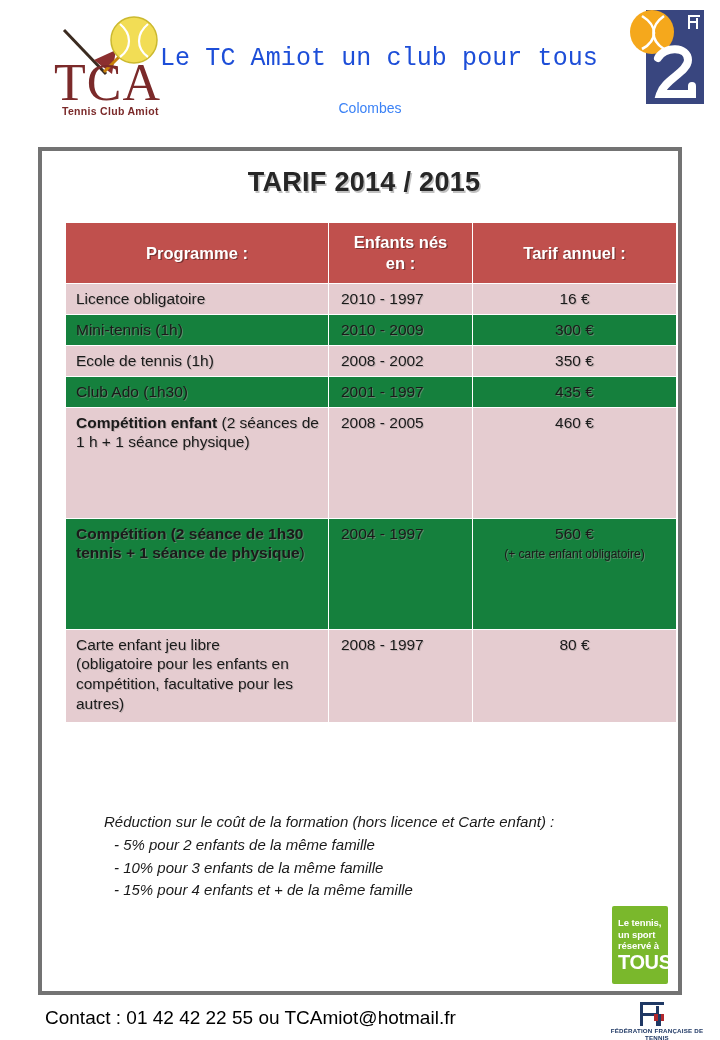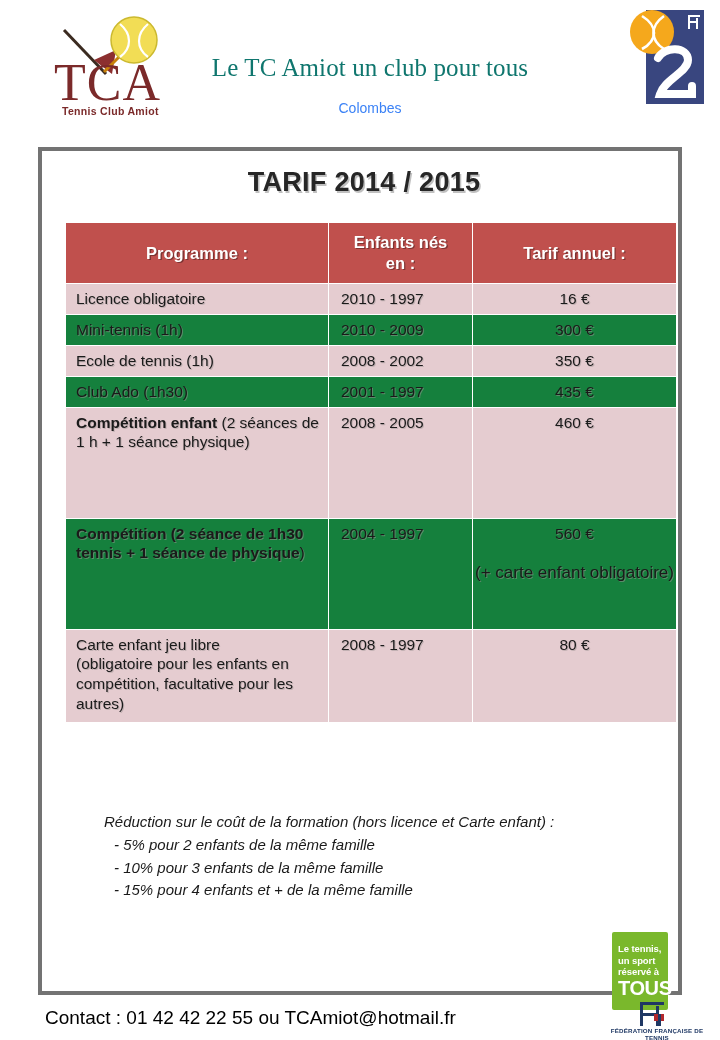--- a/index.html
+++ b/index.html
@@ -11,23 +11,23 @@
   }
   .page{position:relative;width:720px;height:1040px;}
 
   
   .header{position:absolute;left:0;top:0;width:632px;height:140px;}
 
   .tca-logo{position:absolute;left:46px;top:12px;width:128px;height:108px;}
   .tca-logo svg{display:block;}
 
   .header-title{
-    position:absolute;left:160px;top:54px;width:420px;
-    text-align:center;color:#0f766e;font-size:25px;
-    font-family:Liberation Serif, serif;font-weight:400;
+    position:absolute;left:160px;top:44px;width:420px;
+    text-align:center;color:#1d4ed8;font-size:25px;
+    font-family:Liberation Mono, monospace;font-weight:400;
     letter-spacing:.1px;white-space:nowrap;
   }
   .header-sub{
     position:absolute;left:160px;top:100px;width:420px;
     text-align:center;color:#3b82f6;font-size:14px;font-weight:400;
   }
   .fft92-logo{position:absolute;left:630px;top:6px;width:76px;height:104px;}
 
   
   .frame{
@@ -64,36 +64,36 @@
   .col-c{width:203px;}
 
   tr.rA td{background:#e5ccd0;}
   tr.rB td{background:#15803d;}
 
   td.c2{text-align:left;padding-left:12px;}
   td.c3{text-align:center;padding-left:0;}
   td.c1{padding-left:10px;}
 
   .bold{font-weight:700;}
-  .sub-note{display:block;font-size:17px;line-height:1.3;margin-top:19px;}
+  .sub-note{display:block;font-size:12px;line-height:1.3;margin-top:4px;}
   .small-row{font-size:14px;}
   .tall{}
 
   
   .reduction{
     position:absolute;left:62px;top:660px;width:560px;
     font-style:italic;font-size:15px;color:#1a1a1a;line-height:1.52;
     font-family:"Liberation Sans",sans-serif;
   }
   .reduction div{white-space:nowrap;}
   .red-indent{padding-left:10px;}
 
   
   .green-badge{
-    position:absolute;left:570px;top:781px;width:56px;height:78px;
+    position:absolute;left:570px;top:755px;width:56px;height:78px;
     background:#7ab82c;border-radius:2px;
     display:flex;flex-direction:column;justify-content:center;
     align-items:center;padding:3px 2px;box-sizing:border-box;
   }
   .green-badge span{
     color:#ffffff;font-family:"Liberation Sans",sans-serif;
     font-size:9.5px;font-weight:700;line-height:1.22;
     text-align:left;width:100%;padding-left:4px;box-sizing:border-box;
     letter-spacing:-.1px;
   }

